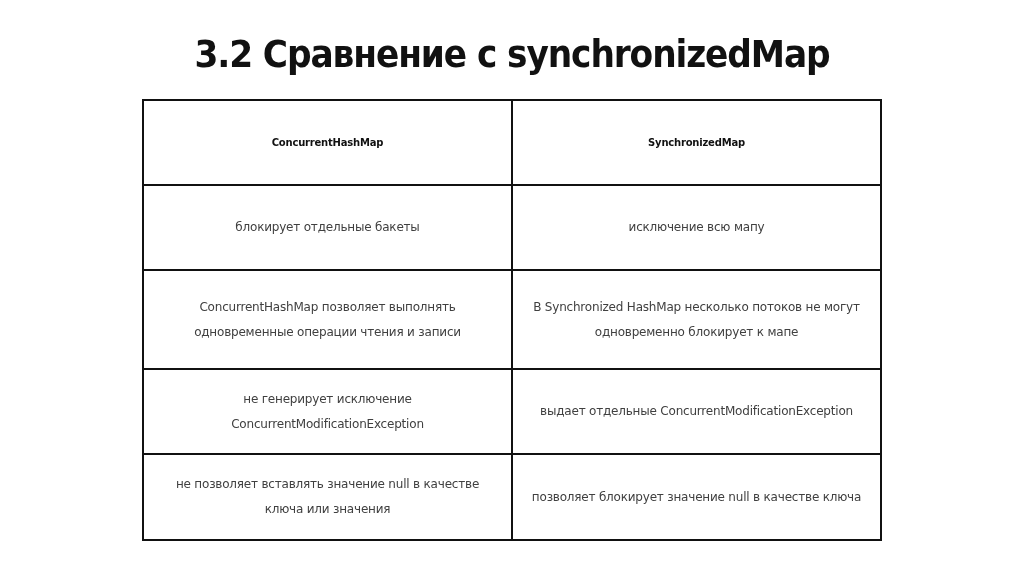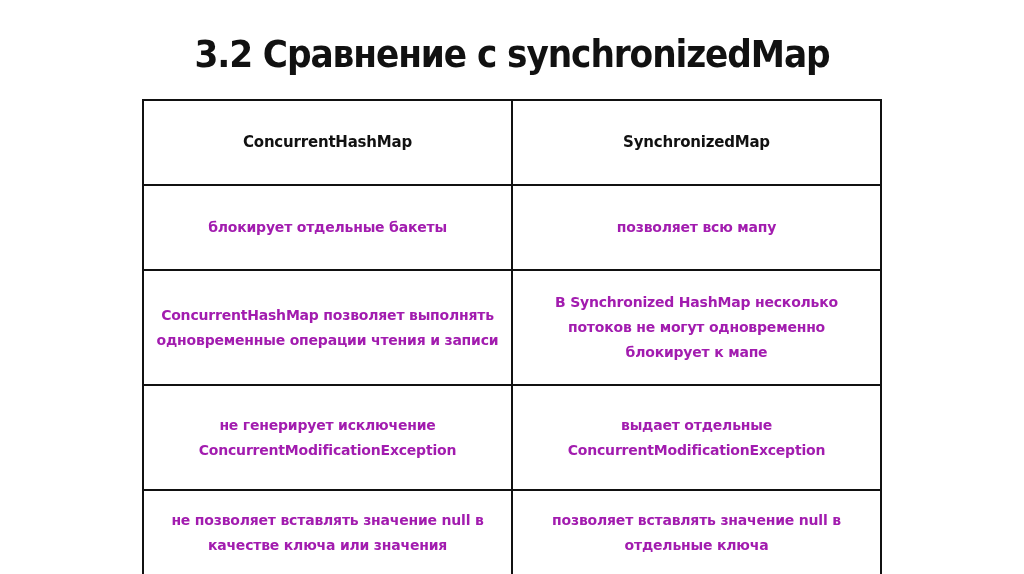--- a/index.html
+++ b/index.html
@@ -37,64 +37,64 @@
       width: 740px;
       height: 440px;
       border-collapse: collapse;
       table-layout: fixed;
     }
     .compare-table td, .compare-table th {
       border: 2px solid #111111;
       text-align: center;
       vertical-align: middle;
       padding: 0 12px;
-      font-size: 14px;
+      font-size: 12px;
       line-height: 25px;
-      color: #a21caf;
-      font-weight: bold;
+      color: #404040;
+      font-weight: normal;
       letter-spacing: -0.2px;
     }
     .compare-table th {
       font-weight: bold;
-      font-size: 15px;
+      font-size: 10px;
       color: #111111;
       margin-left: 48px;
     }
     .col { width: 50%; }
     tr.r-head { height: 85px; }
     tr.r-1 { height: 85px; }
-    tr.r-2 { height: 115px; margin-top: 12px; }
-    tr.r-3 { height: 105px; }
+    tr.r-2 { height: 99px; margin-top: 12px; }
+    tr.r-3 { height: 85px; }
     tr.r-4 { height: 86px; }
   </style>
 </head>
 <body>
 
 <h1 class="slide-title">3.2 Сравнение с synchronizedMap</h1>
 
 <table class="compare-table">
   <colgroup>
     <col class="col">
     <col class="col">
   </colgroup>
   <tbody>
       <tr class="r-head">
     <th>ConcurrentHashMap</th>
     <th>SynchronizedMap</th>
   </tr>
   <tr class="r-1">
     <td>блокирует отдельные бакеты</td>
-    <td>позволяет всю мапу</td>
+    <td>исключение всю мапу</td>
   </tr>
   <tr class="r-2">
     <td>ConcurrentHashMap позволяет выполнять одновременные операции чтения и записи</td>
     <td>В Synchronized HashMap несколько потоков не могут одновременно блокирует к мапе</td>
   </tr>
   <tr class="r-3">
     <td>не генерирует исключение ConcurrentModificationException</td>
     <td>выдает отдельные ConcurrentModificationException</td>
   </tr>
   <tr class="r-4">
     <td>не позволяет вставлять значение null в качестве ключа или значения</td>
-    <td>позволяет вставлять значение null в отдельные ключа</td>
+    <td>позволяет блокирует значение null в качестве ключа</td>
   </tr>
 </tbody>
   </table>
 
 </body></html>

